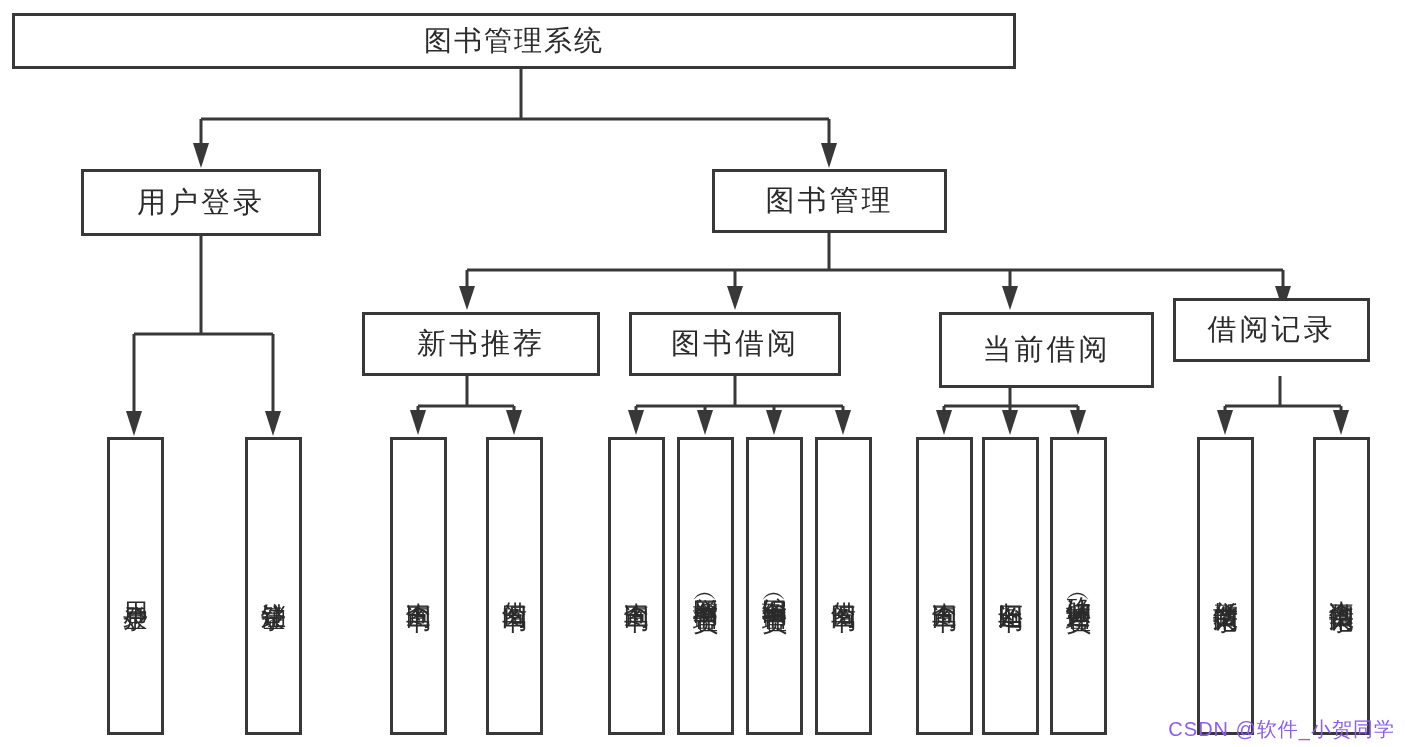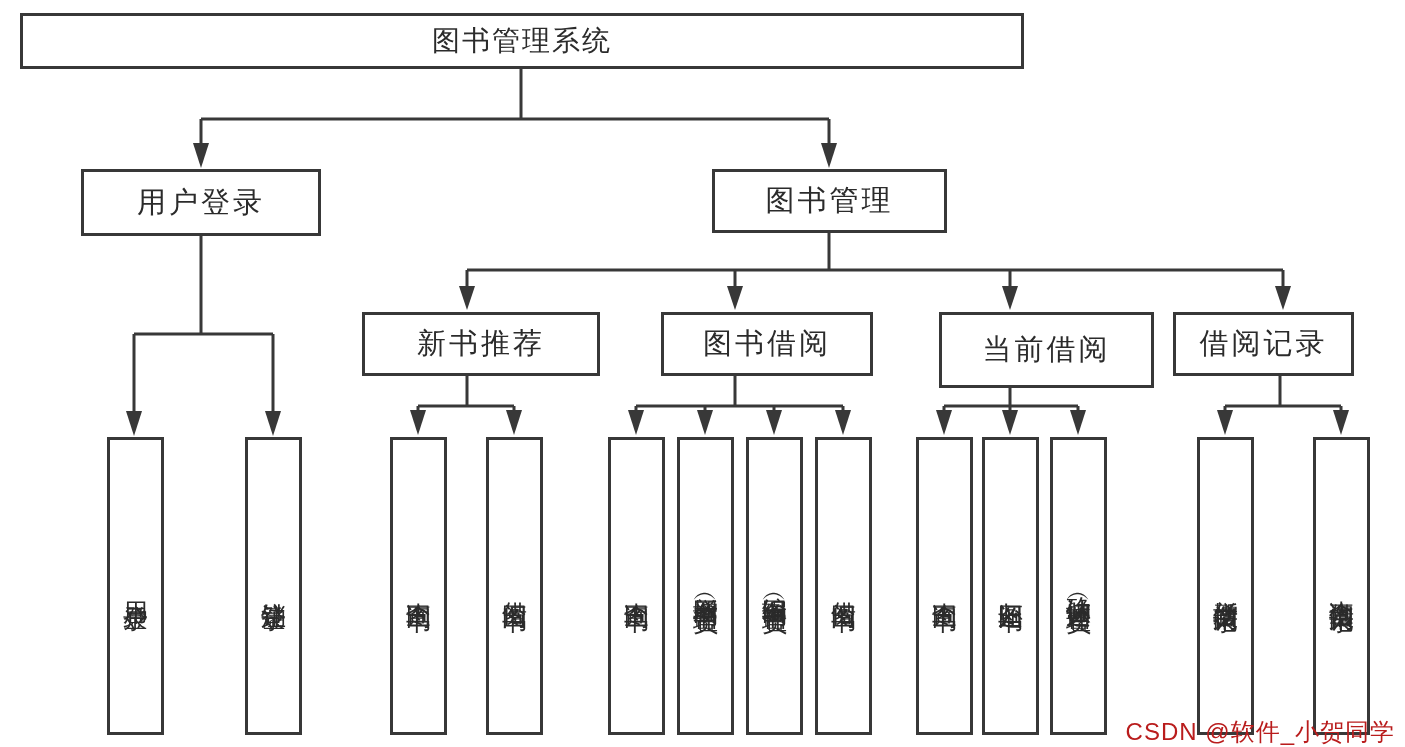--- a/index.html
+++ b/index.html
@@ -38,23 +38,23 @@
     writing-mode: vertical-rl;
     text-orientation: mixed;
     font-size: 25px;
     line-height: 1.08;
     letter-spacing: 2px;
   }
   .watermark {
     position: absolute;
     right: 10px;
     top: 716px;
-    font-size: 24px;
+    font-size: 20px;
     letter-spacing: 1px;
-    color: #b91c1c;
+    color: #8b5cf6;
     white-space: nowrap;
   }
 </style>
 </head>
 <body>
 
 <div class="canvas">
 
   <svg class="connectors" viewBox="0 0 1405 747" xmlns="http://www.w3.org/2000/svg" aria-hidden="true">
     <g stroke="#383838" stroke-width="3" fill="none">
@@ -96,41 +96,41 @@
 
       <polygon points="936,410 952,410 944,435"></polygon>
       <polygon points="1002,410 1018,410 1010,435"></polygon>
       <polygon points="1070,410 1086,410 1078,435"></polygon>
 
       <polygon points="1217,410 1233,410 1225,435"></polygon>
       <polygon points="1333,410 1349,410 1341,435"></polygon>
     </g>
   </svg>
 
-  <div class="box hbox root" style="left:20px; top:13px; width:1004px; height:56px;">
+  <div class="box hbox root" style="left:12px; top:13px; width:1004px; height:56px;">
     <span>图书管理系统</span>
   </div>
 
   <div class="box hbox" style="left:81px; top:169px; width:240px; height:67px;">
     <span>用户登录</span>
   </div>
   <div class="box hbox" style="left:712px; top:169px; width:235px; height:64px;text-align:center;">
     <span>图书管理</span>
   </div>
 
   <div class="box hbox" style="left:362px; top:312px; width:238px; height:64px;">
     <span>新书推荐</span>
   </div>
-  <div class="box hbox" style="left:629px; top:312px; width:212px; height:64px;margin-left:32px;">
+  <div class="box hbox" style="left:629px; top:312px; width:212px; height:64px;">
     <span>图书借阅</span>
   </div>
   <div class="box hbox" style="left:939px; top:312px; width:215px; height:76px;">
     <span>当前借阅</span>
   </div>
-  <div class="box hbox" style="left:1173px; top:312px; width:181px; height:64px;">
+  <div class="box hbox" style="left:1173px; top:298px; width:197px; height:64px;">
     <span>借阅记录</span>
   </div>
 
   <div class="box leaf" style="left:107px; top:437px; width:57px; height:298px;">
     <span>用户登录</span>
   </div>
   <div class="box leaf" style="left:245px; top:437px; width:57px; height:298px;">
     <span>注销登录</span>
   </div>
 

